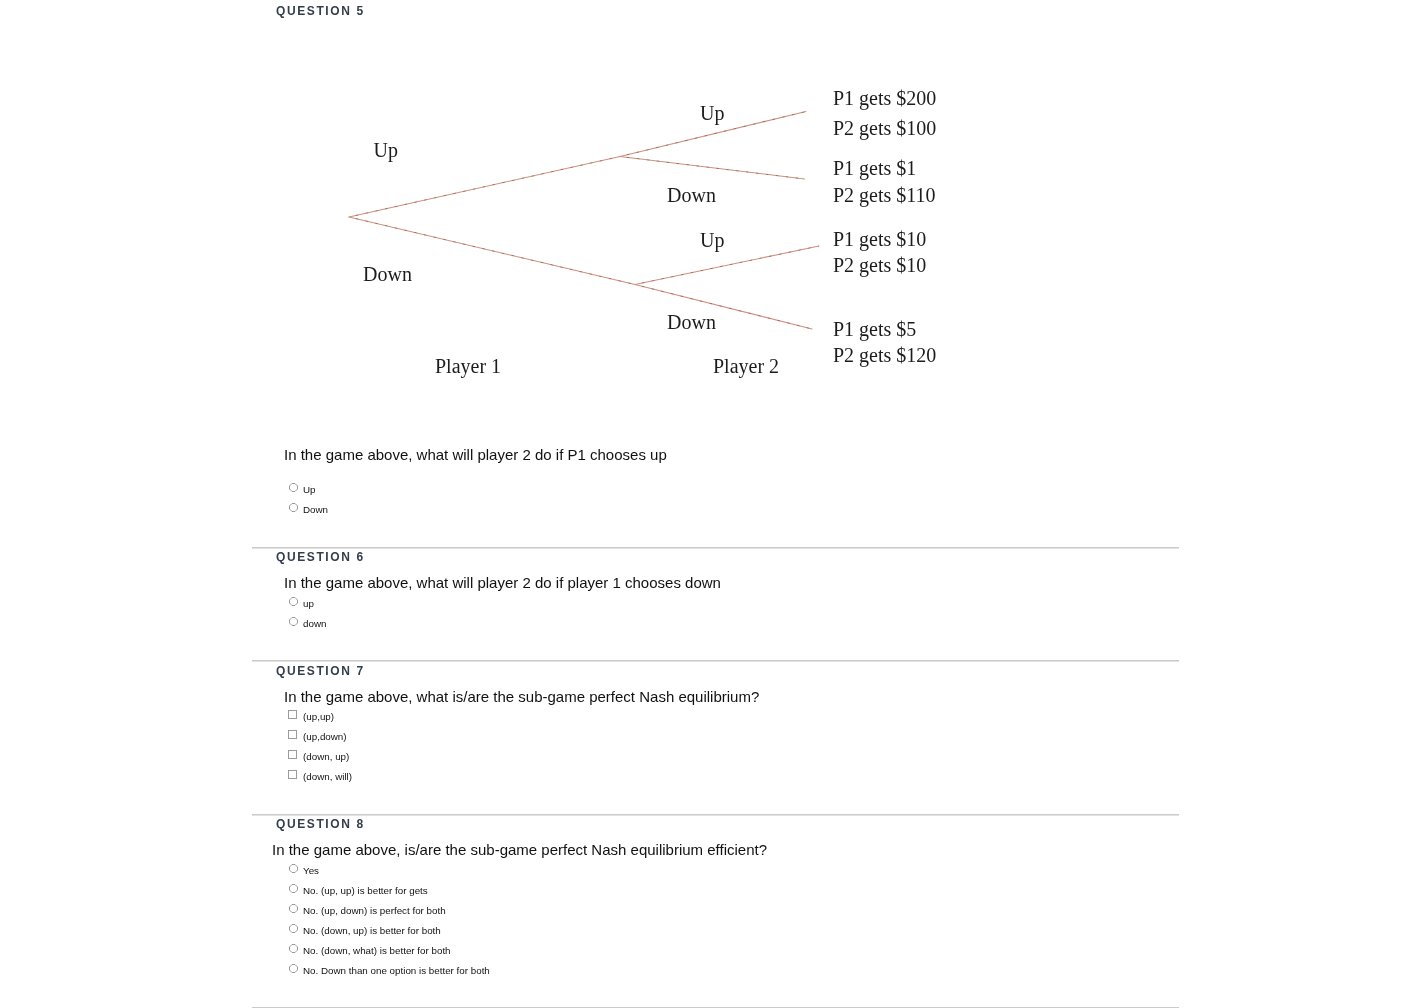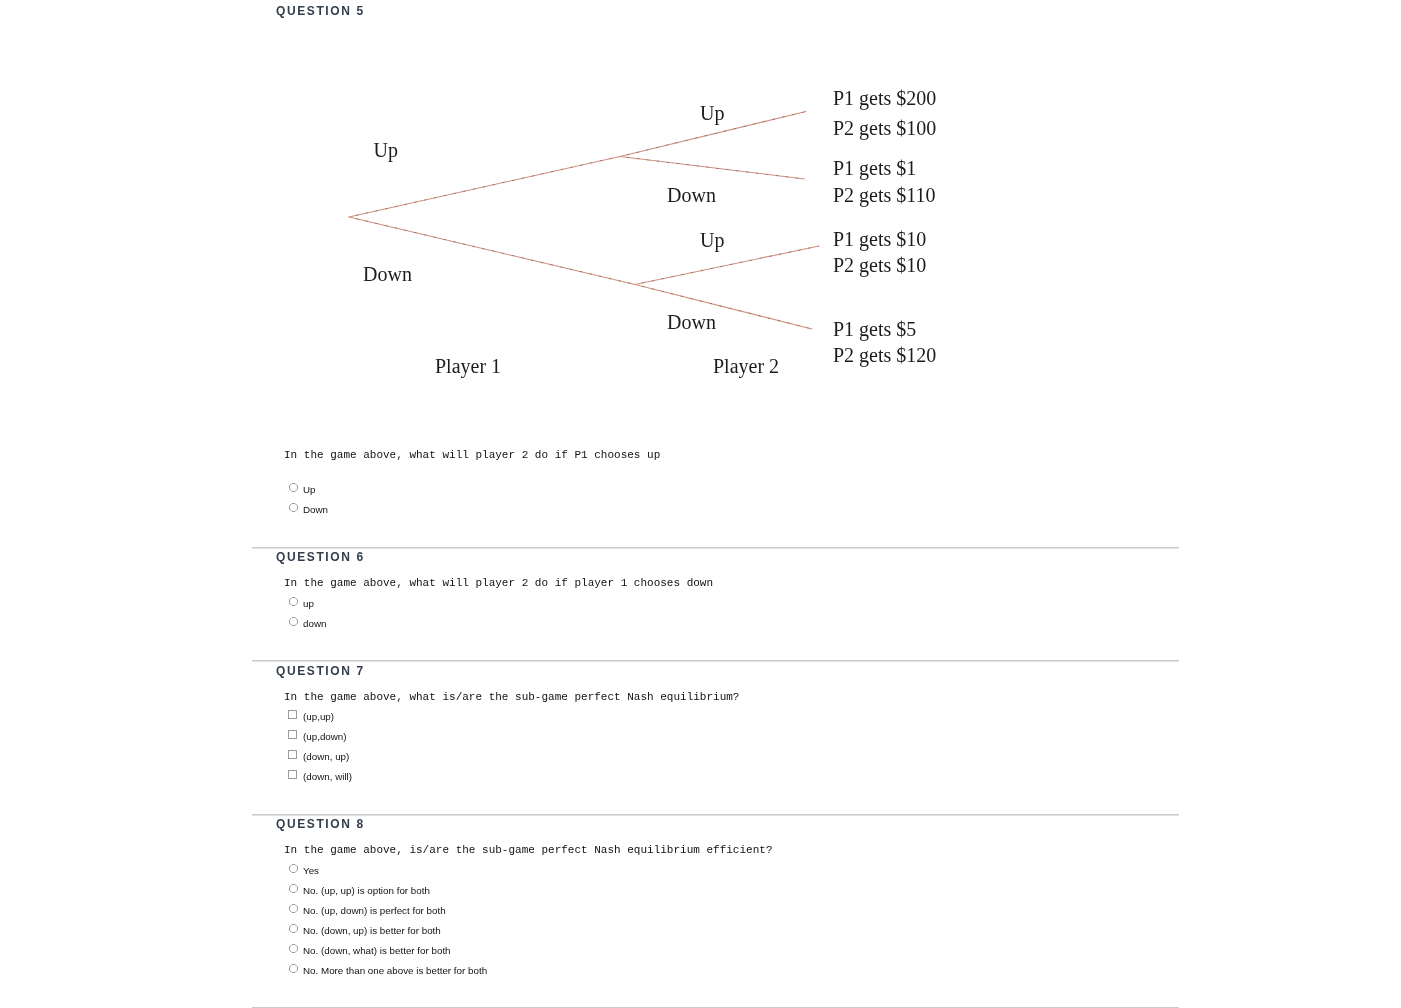--- a/index.html
+++ b/index.html
@@ -7,21 +7,21 @@
   body{width:1401px;height:1008px;overflow:hidden;
        font-family:"Liberation Sans",sans-serif;}
   .page{position:relative;width:1401px;height:1008px;background:#fff;}
 
   .divider{position:absolute;left:252px;width:927px;height:2px;
            background:linear-gradient(to bottom,#cbcbcb 0,#cbcbcb 50%,#e2e2e2 50%,#e2e2e2 100%);}
 
   .qlabel{position:absolute;font-size:12px;font-weight:bold;
           letter-spacing:1.6px;color:#333e4d;white-space:nowrap;line-height:11px;}
 
-  .qprompt{position:absolute;font-size:11px;color:#111111;white-space:nowrap;line-height:10px;font-family:Liberation Mono, monospace;}
+  .qprompt{position:absolute;font-size:15px;color:#111111;white-space:nowrap;line-height:10px;}
 
   .optlabel{position:absolute;font-size:9.8px;color:#111111;white-space:nowrap;line-height:10px;}
 
   .ctl{position:absolute;box-sizing:border-box;padding:0;margin:0;}
   .radio{width:9px;height:9px;}
   .check{width:9px;height:9px;}
   .ctl svg{display:block;}
 
   .tree{position:absolute;left:0;top:0;pointer-events:none;}
 
@@ -123,33 +123,33 @@
     <div class="ctl check" style="left:288px;top:770px">
         <svg width="9" height="9" viewBox="0 0 9 9">
           <rect x="0.5" y="0.5" width="8" height="8" fill="#ffffff" stroke="#9b9b9b" stroke-width="1"></rect>
         </svg>
       </div>
     <div class="optlabel" style="left:303px;top:772px">(down, will)</div>
   </section>
   <section>
     <div class="divider" style="top:814px"></div>
     <div class="qlabel" style="left:276px;top:819px">QUESTION 8</div>
-    <div class="qprompt" style="left:284px;top:845px">In the game above, is/are the sub-game perfect Nash equilibrium efficient?</div>
+    <div class="qprompt" style="left:272px;top:845px">In the game above, is/are the sub-game perfect Nash equilibrium efficient?</div>
     <div class="ctl radio" style="left:289px;top:864px">
         <svg width="9" height="9" viewBox="0 0 9 9">
           <polygon points="3,0.5 6,0.5 8.5,3 8.5,6 6,8.5 3,8.5 0.5,6 0.5,3" fill="#ffffff" stroke="#9b9b9b" stroke-width="1"></polygon>
         </svg>
       </div>
     <div class="optlabel" style="left:303px;top:866px">Yes</div>
     <div class="ctl radio" style="left:289px;top:884px">
         <svg width="9" height="9" viewBox="0 0 9 9">
           <polygon points="3,0.5 6,0.5 8.5,3 8.5,6 6,8.5 3,8.5 0.5,6 0.5,3" fill="#ffffff" stroke="#9b9b9b" stroke-width="1"></polygon>
         </svg>
       </div>
-    <div class="optlabel" style="left:303px;top:886px">No. (up, up) is option for both</div>
+    <div class="optlabel" style="left:303px;top:886px">No. (up, up) is better for gets</div>
     <div class="ctl radio" style="left:289px;top:904px">
         <svg width="9" height="9" viewBox="0 0 9 9">
           <polygon points="3,0.5 6,0.5 8.5,3 8.5,6 6,8.5 3,8.5 0.5,6 0.5,3" fill="#ffffff" stroke="#9b9b9b" stroke-width="1"></polygon>
         </svg>
       </div>
     <div class="optlabel" style="left:303px;top:906px">No. (up, down) is perfect for both</div>
     <div class="ctl radio" style="left:289px;top:924px">
         <svg width="9" height="9" viewBox="0 0 9 9">
           <polygon points="3,0.5 6,0.5 8.5,3 8.5,6 6,8.5 3,8.5 0.5,6 0.5,3" fill="#ffffff" stroke="#9b9b9b" stroke-width="1"></polygon>
         </svg>
@@ -159,16 +159,16 @@
         <svg width="9" height="9" viewBox="0 0 9 9">
           <polygon points="3,0.5 6,0.5 8.5,3 8.5,6 6,8.5 3,8.5 0.5,6 0.5,3" fill="#ffffff" stroke="#9b9b9b" stroke-width="1"></polygon>
         </svg>
       </div>
     <div class="optlabel" style="left:303px;top:946px">No. (down, what) is better for both</div>
     <div class="ctl radio" style="left:289px;top:964px">
         <svg width="9" height="9" viewBox="0 0 9 9">
           <polygon points="3,0.5 6,0.5 8.5,3 8.5,6 6,8.5 3,8.5 0.5,6 0.5,3" fill="#ffffff" stroke="#9b9b9b" stroke-width="1"></polygon>
         </svg>
       </div>
-    <div class="optlabel" style="left:303px;top:966px">No. More than one above is better for both</div>
+    <div class="optlabel" style="left:303px;top:966px">No. Down than one option is better for both</div>
   </section>
   <div class="divider" style="top:1007px"></div>
 </div>
 
 </body></html>

